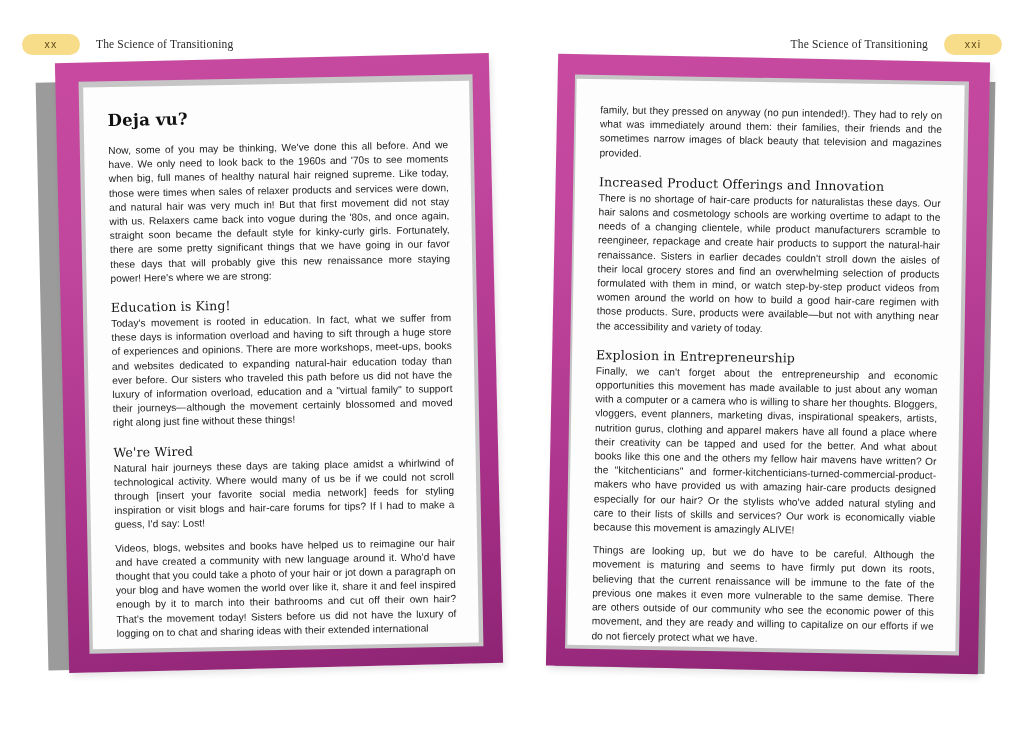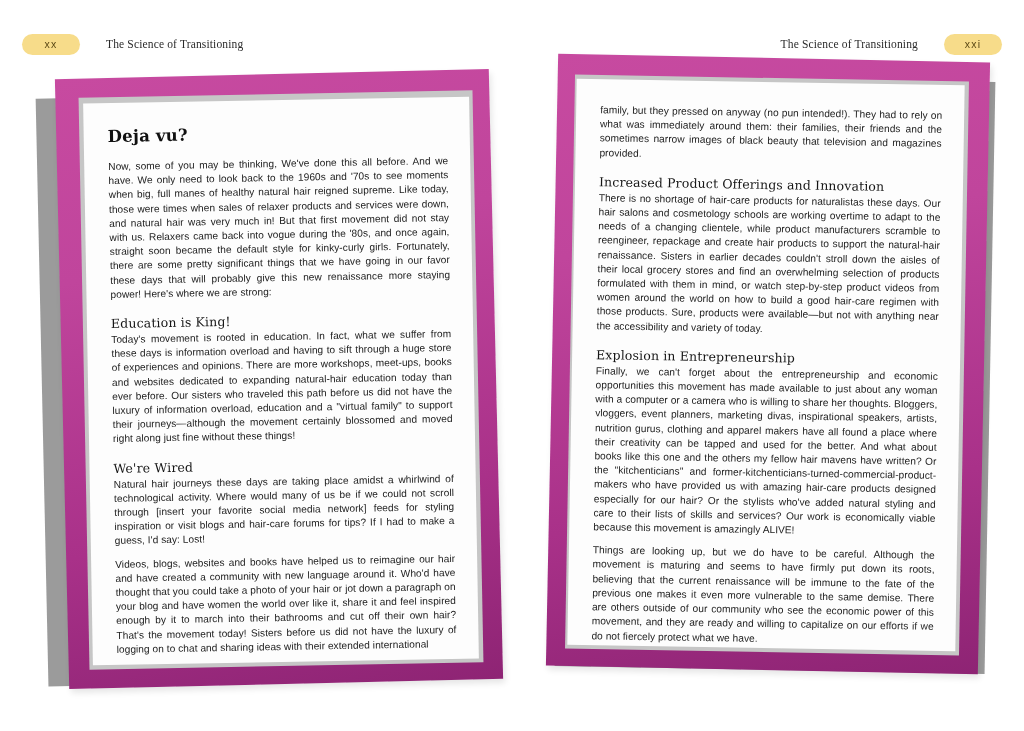--- a/index.html
+++ b/index.html
@@ -7,39 +7,39 @@
     width:1024px;height:731px;
     background:#ffffff;
     font-family:"Liberation Sans", sans-serif;
     overflow:hidden;
     position:relative;
   }
 
   
   .running-header{
     position:absolute;top:33px;height:22px;
-    display:flex;align-items:center;gap:12px;
+    display:flex;align-items:center;gap:2px;
     font-size:11.5px;color:#2a2a2a;letter-spacing:.15px;
   }
   #header-left{left:22px;}
   #header-right{right:22px;flex-direction:row;}
   .folio-badge{
     background:#f7dc8a;
     border-radius:11px;
     min-width:58px;height:21px;
     display:flex;align-items:center;justify-content:center;
     font-size:10.5px;color:#5c4a16;letter-spacing:1.2px;
   }
   .header-title{white-space:nowrap;font-family:Liberation Serif, serif;}
   #header-left .header-title{margin-left:14px;}
   #header-right .header-title{margin-right:14px;}
 
   
   .page-wrap{position:absolute;}
-  #page-left-wrap{left:36px;top:68px;width:470px;height:630px;}
+  #page-left-wrap{left:36px;top:52px;width:470px;height:630px;}
   #page-right-wrap{left:546px;top:52px;width:470px;height:630px;}
 
   
   .page-shadow{
     position:absolute;inset:0;
     background:#9b9b9b;
   }
   #page-left-wrap .page-shadow{
     left:6px;top:26px;width:430px;height:588px;
     transform:rotate(-1.25deg);

